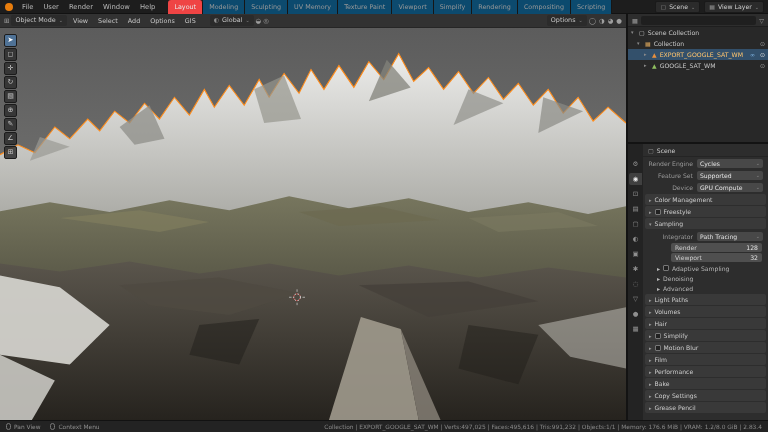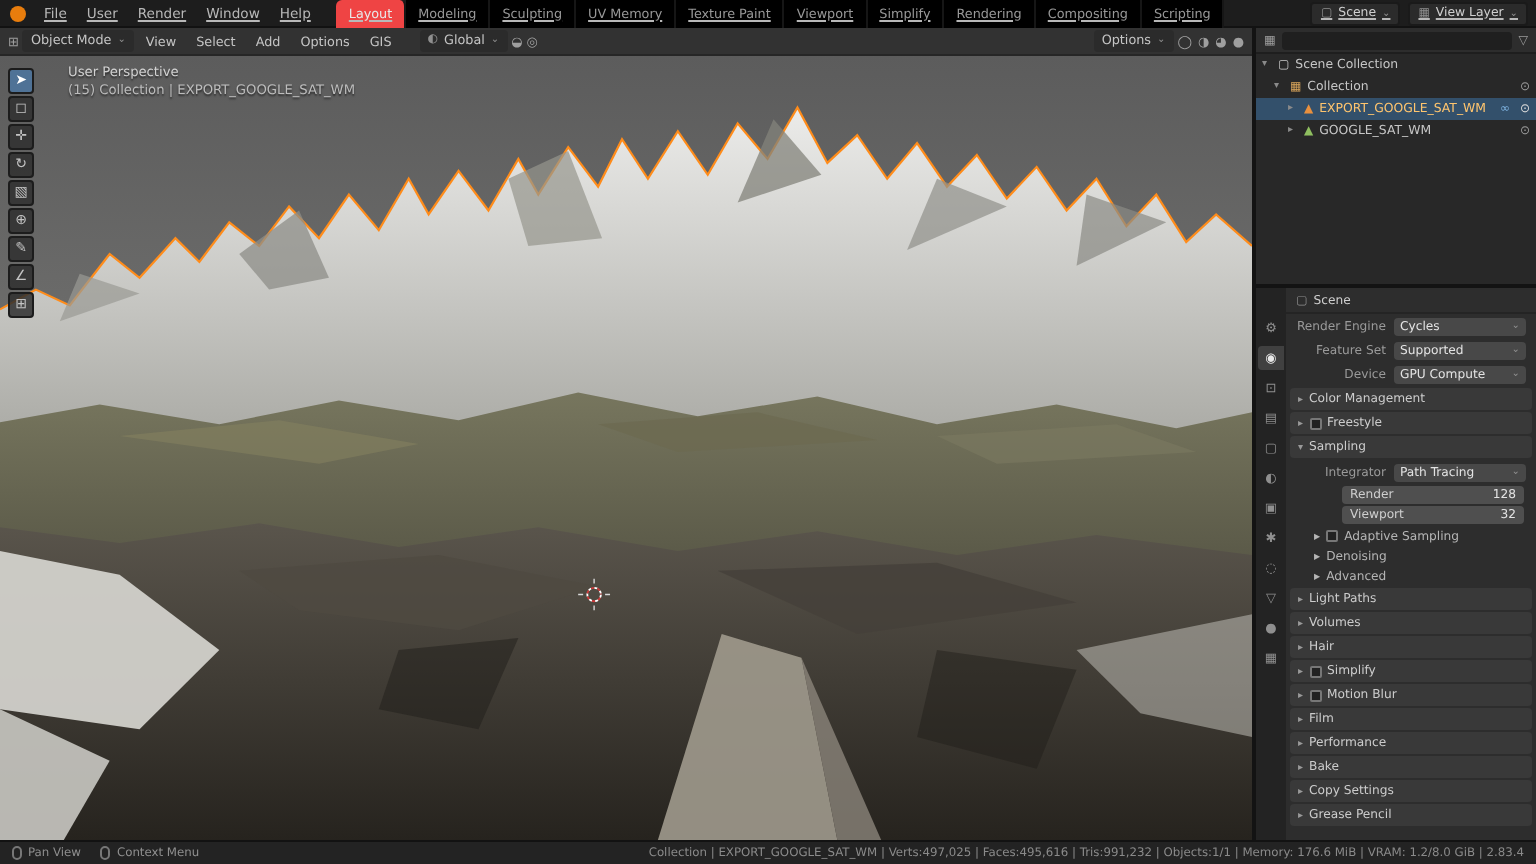--- a/index.html
+++ b/index.html
@@ -2,26 +2,26 @@
 <html><head>
 <meta charset="utf-8">
 <style>
   * { box-sizing: border-box; margin: 0; padding: 0; }
   html,body { width:768px; height:432px; overflow:hidden; background:#1d1d1d;
     font-family:"DejaVu Sans", sans-serif; color:#c8c8c8; }
   .app { width:768px; height:432px; display:flex; flex-direction:column; }
 
   
   .topbar { height:14px; background:#1d1d1d; display:flex; align-items:center;
-    font-size:6.8px; color:#b8b8b8; border-bottom:1px solid #121212; flex:0 0 14px;text-decoration:underline; }
+    font-size:6.8px; color:#b8b8b8; border-bottom:1px solid #121212; flex:0 0 14px; }
   .blender-logo { width:8px; height:8px; border-radius:50%; background:#e87d0d; margin:0 4px 0 5px; flex:0 0 8px; }
   .menu-item { padding:0 5px; line-height:14px; }
   .ws-tabs { display:flex; margin-left:8px; height:14px; align-items:flex-end; }
   .ws-tab { padding:1px 6px; font-size:6.4px; color:#989898; line-height:12px;
-    border-right:1px solid #161616; background:#000000; }
+    border-right:1px solid #161616; background:#0c4a6e; }
   .ws-tab.active { background:#ef4444; color:#e8e8e8; border-radius:3px 3px 0 0; }
   .topbar-right { margin-left:auto; display:flex; align-items:center; gap:4px; padding-right:4px; }
   .tb-widget { background:#2b2b2b; border:1px solid #1a1a1a; border-radius:2px;
     padding:0 4px; line-height:10px; font-size:6.2px; color:#cfcfcf; display:flex; gap:3px; align-items:center; }
   .tb-ic { color:#8f8f8f; font-size:6px; }
 
   
   .main { flex:1; display:flex; min-height:0; }
   .viewport-col { flex:1; display:flex; flex-direction:column; min-width:0; border-right:2px solid #131313; }
 
@@ -220,24 +220,20 @@
           <path d="M402,304 L442,396 L420,396 Z" fill="#8b857a" opacity="0.8"></path>
 
           <path d="M200,300 L260,294 L240,340 L190,330 Z" fill="#1f1d19" opacity="0.5"></path>
           <path d="M470,300 L540,310 L520,360 L460,344 Z" fill="#1f1d19" opacity="0.45"></path>
 
           <circle cx="298" cy="272" r="3.4" fill="none" stroke="#ffffff" stroke-width="0.9" stroke-dasharray="1.6 1.6"></circle>
           <circle cx="298" cy="272" r="3.4" fill="none" stroke="#d03a3a" stroke-width="0.9" stroke-dasharray="1.6 1.6" stroke-dashoffset="1.6"></circle>
           <path d="M298,266.5 L298,264 M298,277.5 L298,280 M292.5,272 L290,272 M303.5,272 L306,272" stroke="#d8d8d8" stroke-width="0.7"></path>
         </svg>
 
-        <div class="vp-overlay">
-          <div>User Perspective</div>
-          <div class="sub">(15) Collection | EXPORT_GOOGLE_SAT_WM</div>
-        </div>
 
         <div class="tools">
           <div class="tool-btn active">➤</div>
           <div class="tool-btn">◻</div>
           <div class="tool-btn">✛</div>
           <div class="tool-btn">↻</div>
           <div class="tool-btn">▧</div>
           <div class="tool-btn">⊕</div>
           <div class="tool-btn">✎</div>
           <div class="tool-btn">∠</div>

